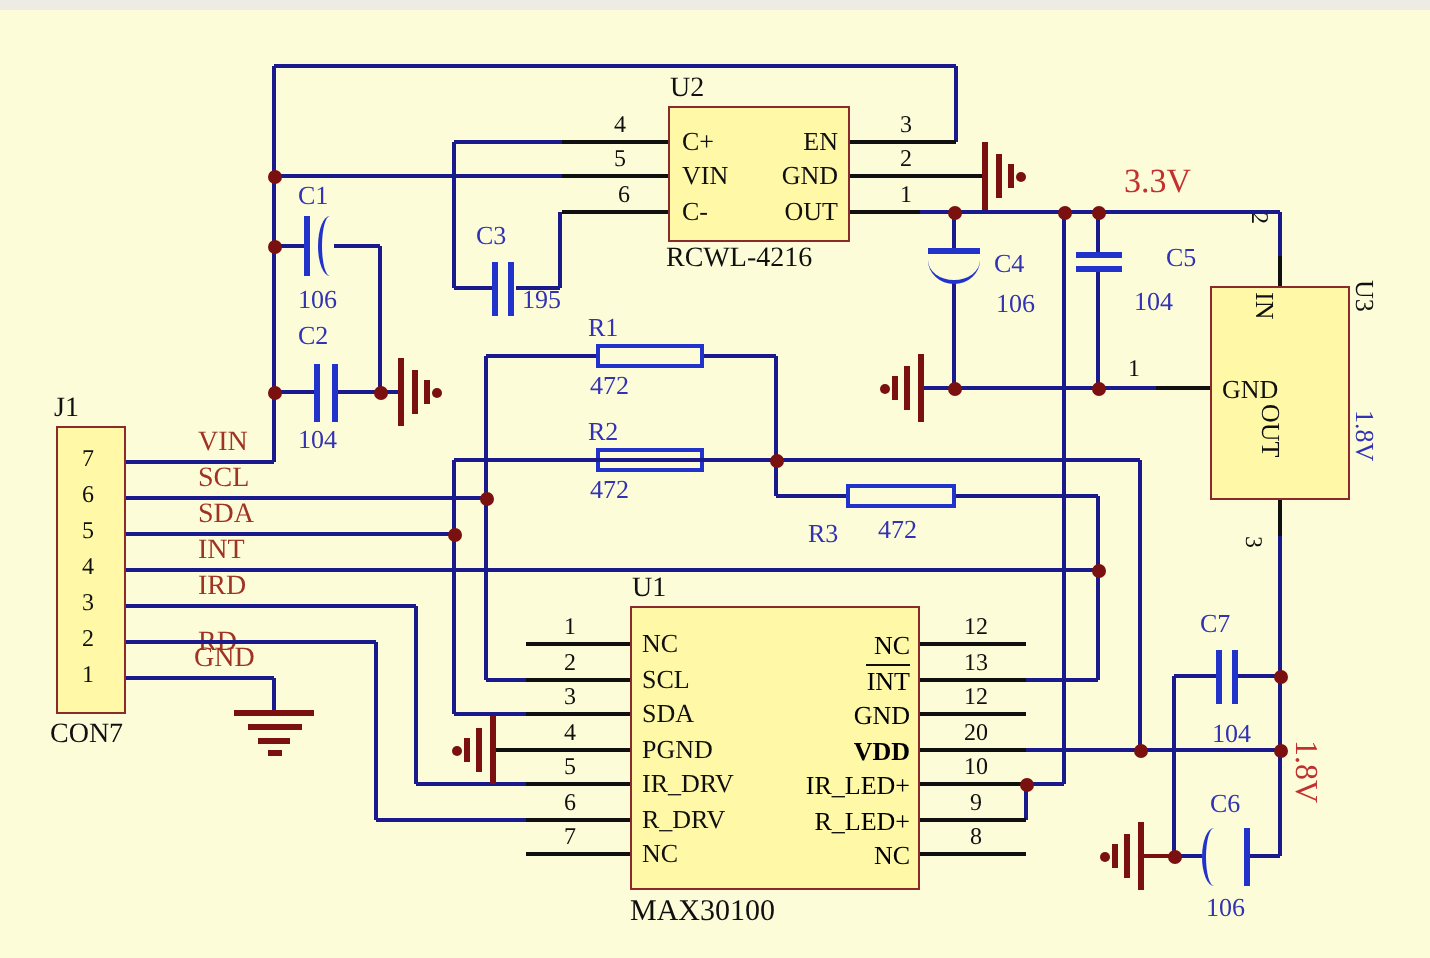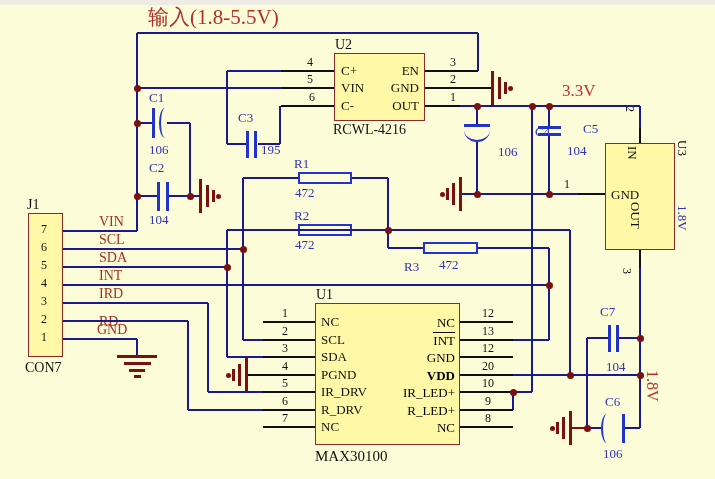--- a/index.html
+++ b/index.html
@@ -18,21 +18,20 @@
   .wh,.wv,.plv,.plh{position:absolute;}
   .rname{position:absolute;width:85px;text-align:right;font-size:13px;}
   .lname{position:absolute;font-size:13px;}
 </style>
 </head>
 <body>
 
 <div id="board">
   <div class="strip"></div>
 
-  <div class="t red" style="left:148px;top:7px;font-size:21px;color:#b03028;">输入(1.8-5.5V)</div>
   <div class="t red" style="left:562px;top:82px;font-size:17px;">3.3V</div>
   <div class="t red vert" style="left:644px;top:370px;font-size:16px;">1.8V</div>
 
   <div class="t" style="left:27px;top:198px;font-size:14px;">J1</div>
   <div class="chip" style="left:28px;top:213px;width:35px;height:144px;"></div>
   <div class="t" style="left:25px;top:361px;font-size:14px;">CON7</div>
   <div class="t num" style="left:34px;top:223px;">7</div>
   <div class="t num" style="left:34px;top:241px;">6</div>
   <div class="t num" style="left:34px;top:259px;">5</div>
   <div class="t num" style="left:34px;top:277px;">4</div>
@@ -108,21 +107,21 @@
   <div class="res" style="left:298px;top:172px;width:54px;height:12px;"></div>
   <div class="res" style="left:298px;top:224px;width:54px;height:12px;"></div>
   <div class="res" style="left:423px;top:242px;width:55px;height:12px;"></div>
 
   <div class="t blue" style="left:149px;top:91px;">C1</div>
   <div class="t blue" style="left:149px;top:143px;">106</div>
   <div class="t blue" style="left:149px;top:161px;">C2</div>
   <div class="t blue" style="left:149px;top:213px;">104</div>
   <div class="t blue" style="left:238px;top:111px;">C3</div>
   <div class="t blue" style="left:261px;top:143px;">195</div>
-  <div class="t blue" style="left:497px;top:125px;margin-left:38px;">C4</div>
+  <div class="t blue" style="left:497px;top:125px;">C4</div>
   <div class="t blue" style="left:498px;top:145px;">106</div>
   <div class="t blue" style="left:567px;top:122px;margin-left:16px;">C5</div>
   <div class="t blue" style="left:567px;top:144px;">104</div>
   <div class="t blue" style="left:605px;top:395px;">C6</div>
   <div class="t blue" style="left:603px;top:447px;">106</div>
   <div class="t blue" style="left:600px;top:305px;">C7</div>
   <div class="t blue" style="left:606px;top:360px;">104</div>
   <div class="t blue" style="left:294px;top:157px;">R1</div>
   <div class="t blue" style="left:295px;top:186px;">472</div>
   <div class="t blue" style="left:294px;top:209px;">R2</div>

